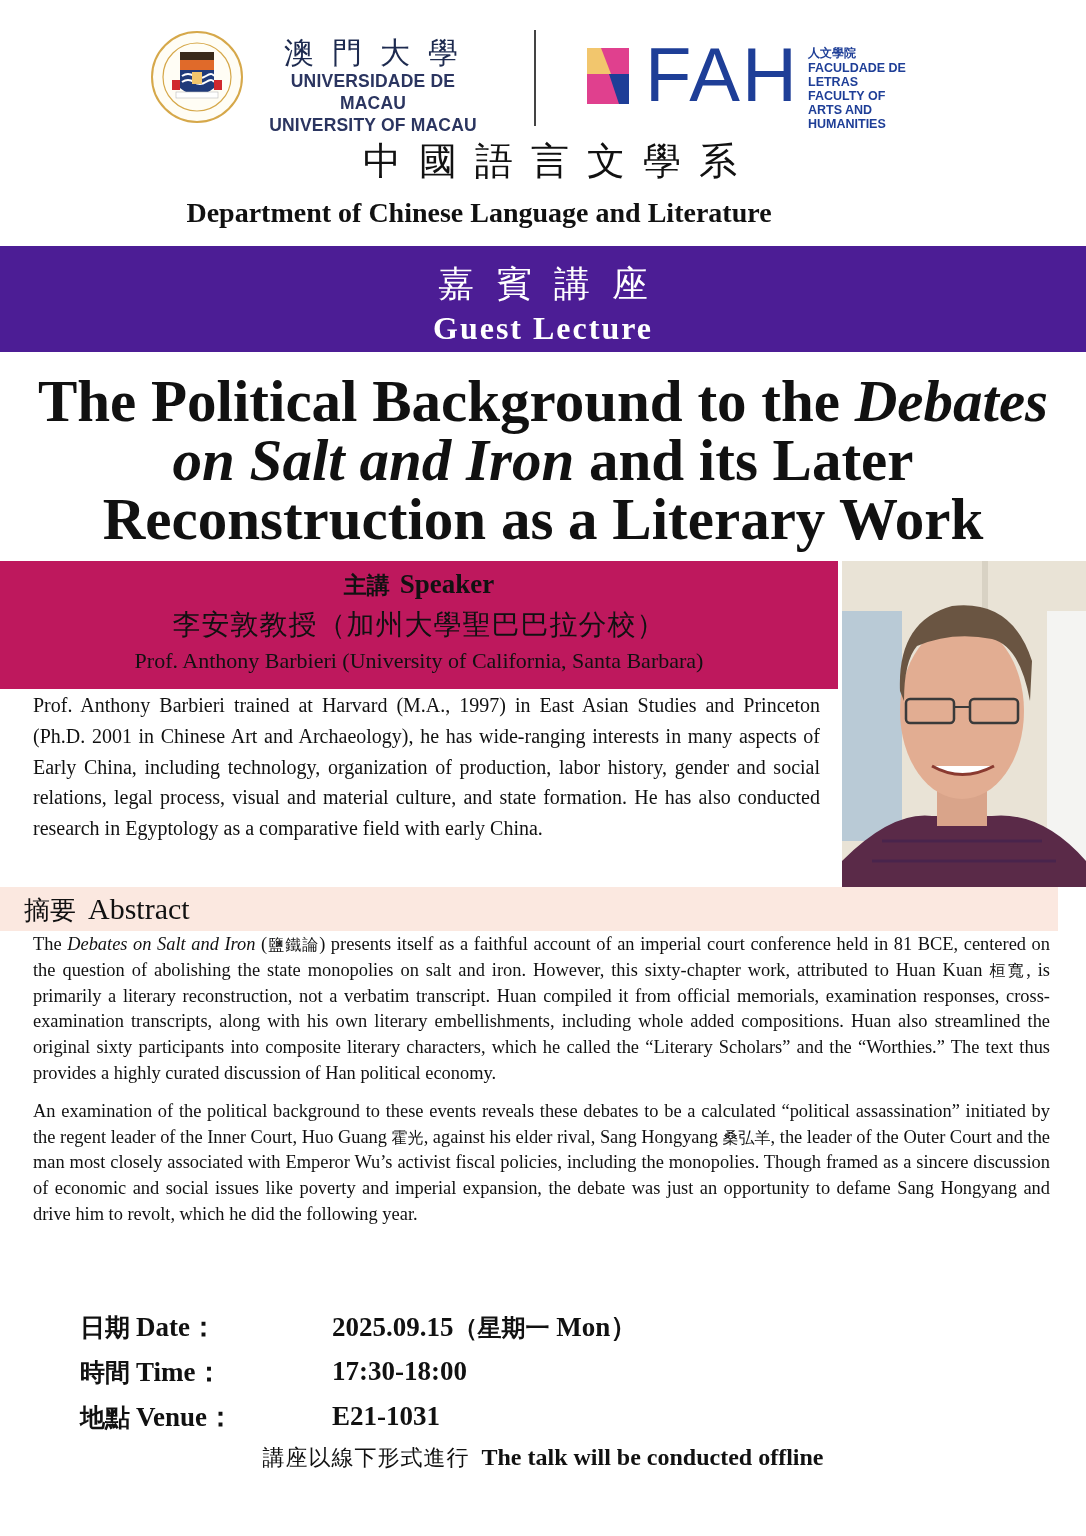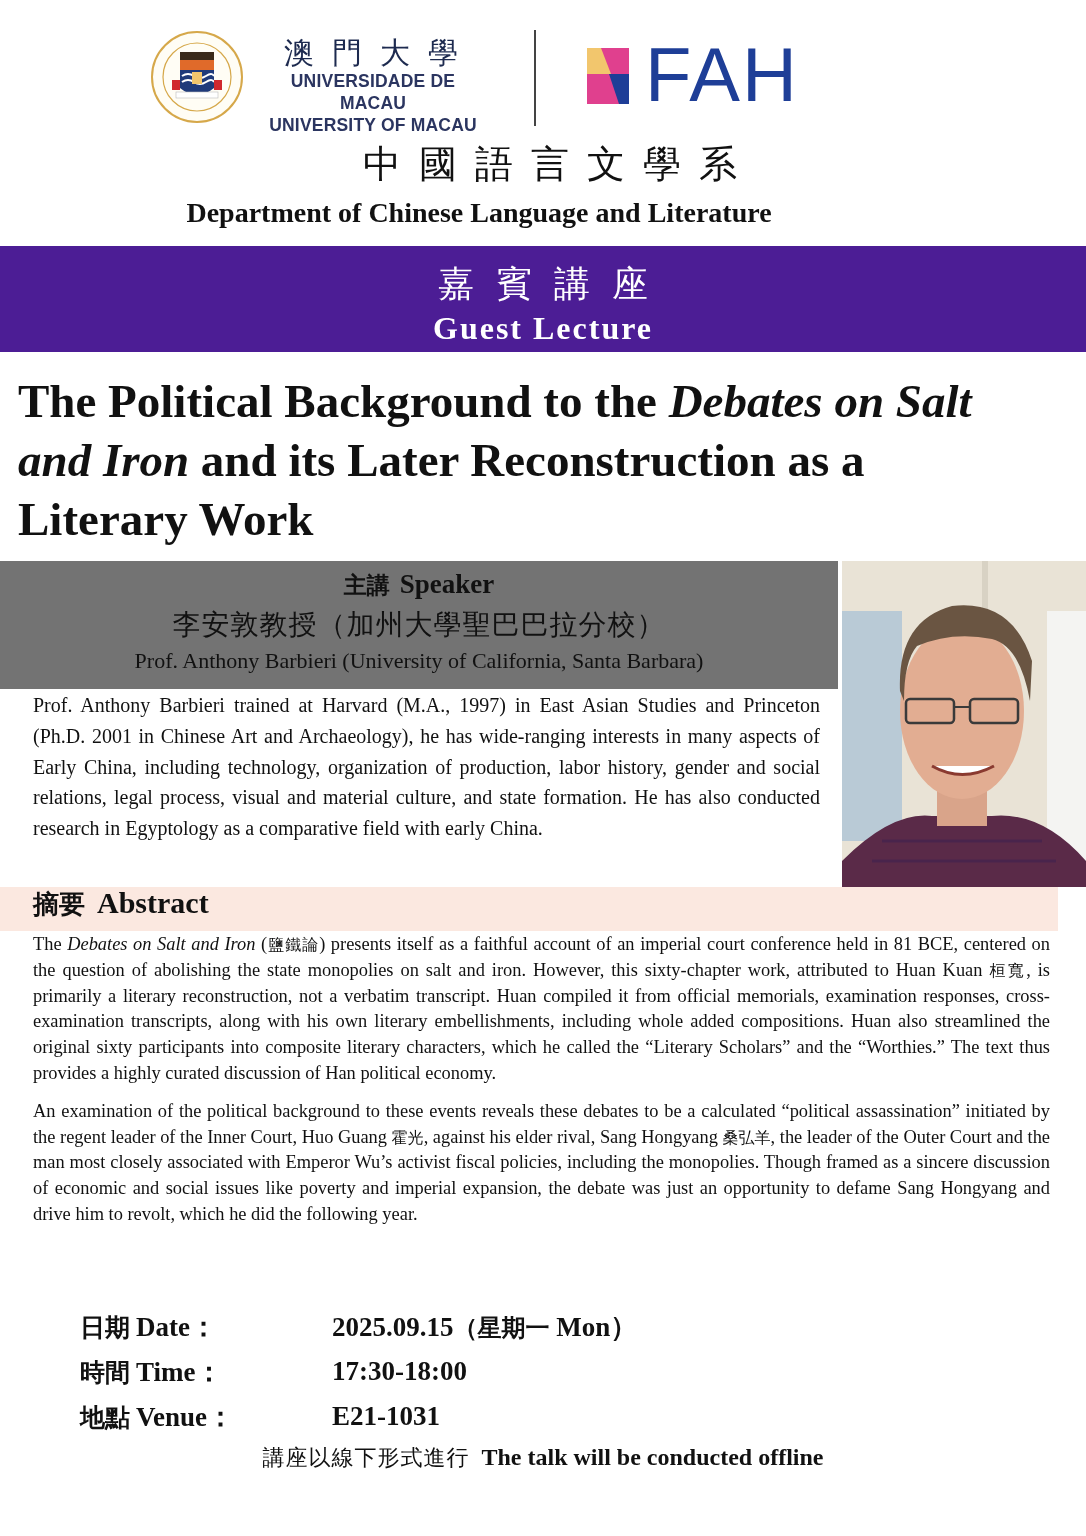--- a/index.html
+++ b/index.html
@@ -13,44 +13,44 @@
   .um-zh { font-family: "DejaVu Serif", serif; font-size: 30px; letter-spacing: 18px; color: #1d2a4f; line-height: 34px; padding-left: 14px; }
   .um-pt, .um-en { font-family: "Liberation Sans", sans-serif; font-weight: bold; font-size: 17.5px; color: #2b3560; line-height: 22px; letter-spacing: 0.2px; }
   .header-divider { position: absolute; left: 534px; top: 8px; width: 2px; height: 96px; background: #444; }
   .fah-mark { position: absolute; left: 587px; top: 26px; width: 42px; height: 56px; }
   .fah-word { position: absolute; left: 645px; top: 10px; font-family: "Liberation Sans", sans-serif; font-size: 76px; color: #1e3e97; line-height: 86px; letter-spacing: 2px; }
   .fah-text { position: absolute; left: 808px; top: 24px; font-family: "Liberation Sans", sans-serif; font-weight: bold; color: #1e3e97; }
   .fah-zh { font-size: 12px; line-height: 15px; font-family: "DejaVu Sans", sans-serif; }
   .fah-line { font-size: 12.5px; line-height: 14px; }
 
   
-  .dept-zh { position: absolute; top: 140px; left: 0; width: 1086px; text-align: center; font-family: Liberation Sans, sans-serif; font-size: 38px; letter-spacing: 18px; padding-left: 32px; line-height: 48px; color: #111; }
+  .dept-zh { position: absolute; top: 140px; left: 0; width: 1086px; text-align: center; font-family: Liberation Mono, monospace; font-size: 38px; letter-spacing: 18px; padding-left: 32px; line-height: 48px; color: #111; }
   .dept-en { position: absolute; top: 195px; left: 0; width: 958px; text-align: center; font-weight: bold; font-size: 28px; line-height: 36px; color: #111; }
 
   
   .banner { position: absolute; top: 246px; left: 0; width: 1086px; height: 106px; background: #4c1d95; color: #fff; text-align: center; }
   .banner-zh { font-family: "DejaVu Serif", serif; font-size: 36px; letter-spacing: 22px; padding-left: 22px; line-height: 44px; margin-top: 16px; }
   .banner-en { font-weight: bold; font-size: 32px; letter-spacing: 2px; line-height: 36px; margin-top: 4px; }
 
   
-  .title { position: absolute; top: 372px; left: 18px; width: 1026px; text-align: left; font-weight: bold; font-size: 47px; line-height: 59px; color: #111; }
+  .title { position: absolute; top: 372px; left: 30px; width: 1026px; text-align: center; font-weight: bold; font-size: 59px; line-height: 59px; color: #111; }
   .title em { font-style: italic; }
 
   
-  .speaker-box { position: absolute; top: 561px; left: 0; width: 838px; height: 128px; background: #737373; text-align: center; }
+  .speaker-box { position: absolute; top: 561px; left: 0; width: 838px; height: 128px; background: #be185d; text-align: center; }
   .speaker-label { font-weight: bold; font-size: 27px; line-height: 34px; margin-top: 6px; }
   .speaker-label .zh { font-family: "DejaVu Serif", serif; font-size: 23px; margin-right: 10px; }
   .speaker-zh { font-family: "DejaVu Serif", serif; font-size: 28px; line-height: 38px; margin-top: 4px; letter-spacing: 1px; }
   .speaker-en { font-size: 22px; line-height: 30px; margin-top: 2px; }
 
   .photo { position: absolute; top: 561px; left: 842px; width: 244px; height: 326px; overflow: hidden; background: #e8e4da; }
   .bio { position: absolute; top: 690px; left: 33px; width: 787px; font-size: 20px; line-height: 30.8px; text-align: justify; color: #111; }
 
   
-  .abstract-head { position: absolute; top: 887px; left: 0; width: 1058px; height: 44px; background: #fbe8e0; padding-left: 33px; font-weight: bold; font-size: 30px; line-height: 32px; }
+  .abstract-head { position: absolute; top: 887px; left: 0; width: 1058px; height: 44px; background: #fbe8e0; padding-left: 24px; font-weight: normal; font-size: 30px; line-height: 44px; }
   .abstract-head .zh { font-family: "DejaVu Serif", serif; font-size: 26px; margin-right: 12px; }
   .abstract { position: absolute; top: 932px; left: 33px; width: 1017px; font-size: 18.4px; line-height: 25.8px; text-align: justify; color: #111; }
   .abstract p { margin-bottom: 12px; }
   .abstract em { font-style: italic; }
   .abstract .cjk { font-family: "DejaVu Serif", serif; font-size: 16px; }
 
   
   .details { position: absolute; top: 1304px; left: 80px; width: 700px; }
   .detail-row { display: flex; height: 45px; align-items: center; }
   .detail-label { width: 252px; font-weight: bold; font-size: 27px; }
@@ -84,20 +84,26 @@
     <div class="um-pt">UNIVERSIDADE DE MACAU</div>
     <div class="um-en">UNIVERSITY OF MACAU</div>
   </div>
   <div class="header-divider"></div>
   <svg class="fah-mark" viewBox="0 0 42 56">
     <rect x="0" y="0" width="42" height="56" fill="#e0408e"></rect>
     <polygon points="0,0 14,0 24,26 0,26" fill="#f2c66d"></polygon>
     <polygon points="22,26 42,26 42,56 32,56" fill="#1e3e97"></polygon>
   </svg>
   <div class="fah-word">FAH</div>
+  <div class="fah-text">
+    <div class="fah-zh">人文學院</div>
+    <div class="fah-line">FACULDADE DE LETRAS</div>
+    <div class="fah-line">FACULTY OF</div>
+    <div class="fah-line">ARTS AND HUMANITIES</div>
+  </div>
 </div>
 
 <div class="dept-zh">中國語言文學系</div>
 <div class="dept-en">Department of Chinese Language and Literature</div>
 
 <div class="banner">
   <div class="banner-zh">嘉賓講座</div>
   <div class="banner-en">Guest Lecture</div>
 </div>
 

